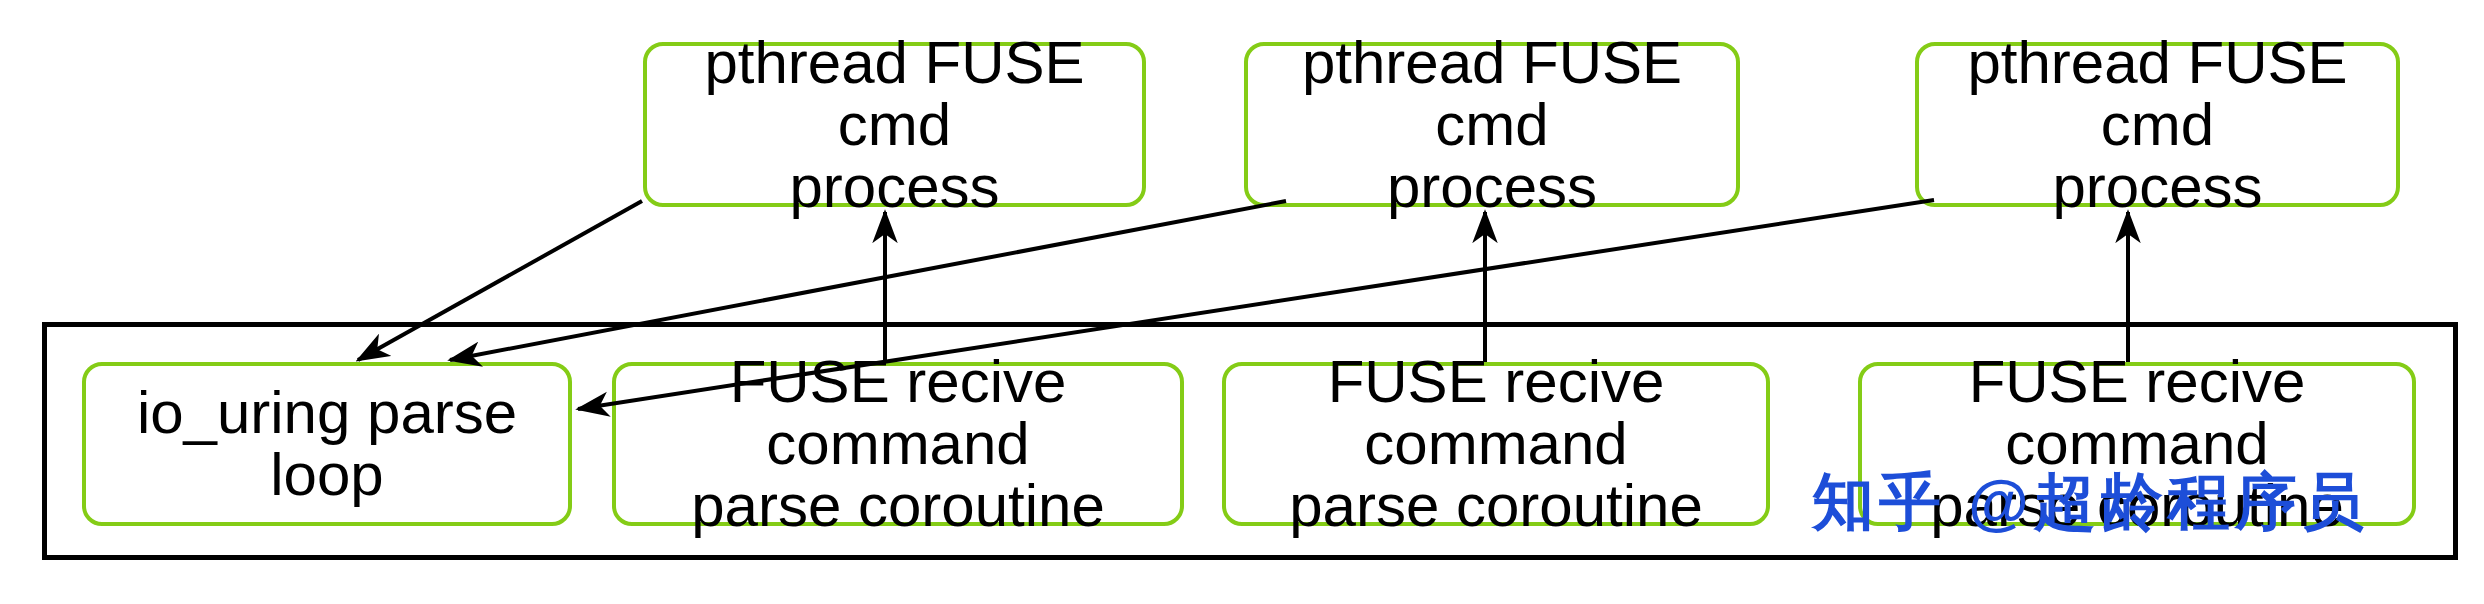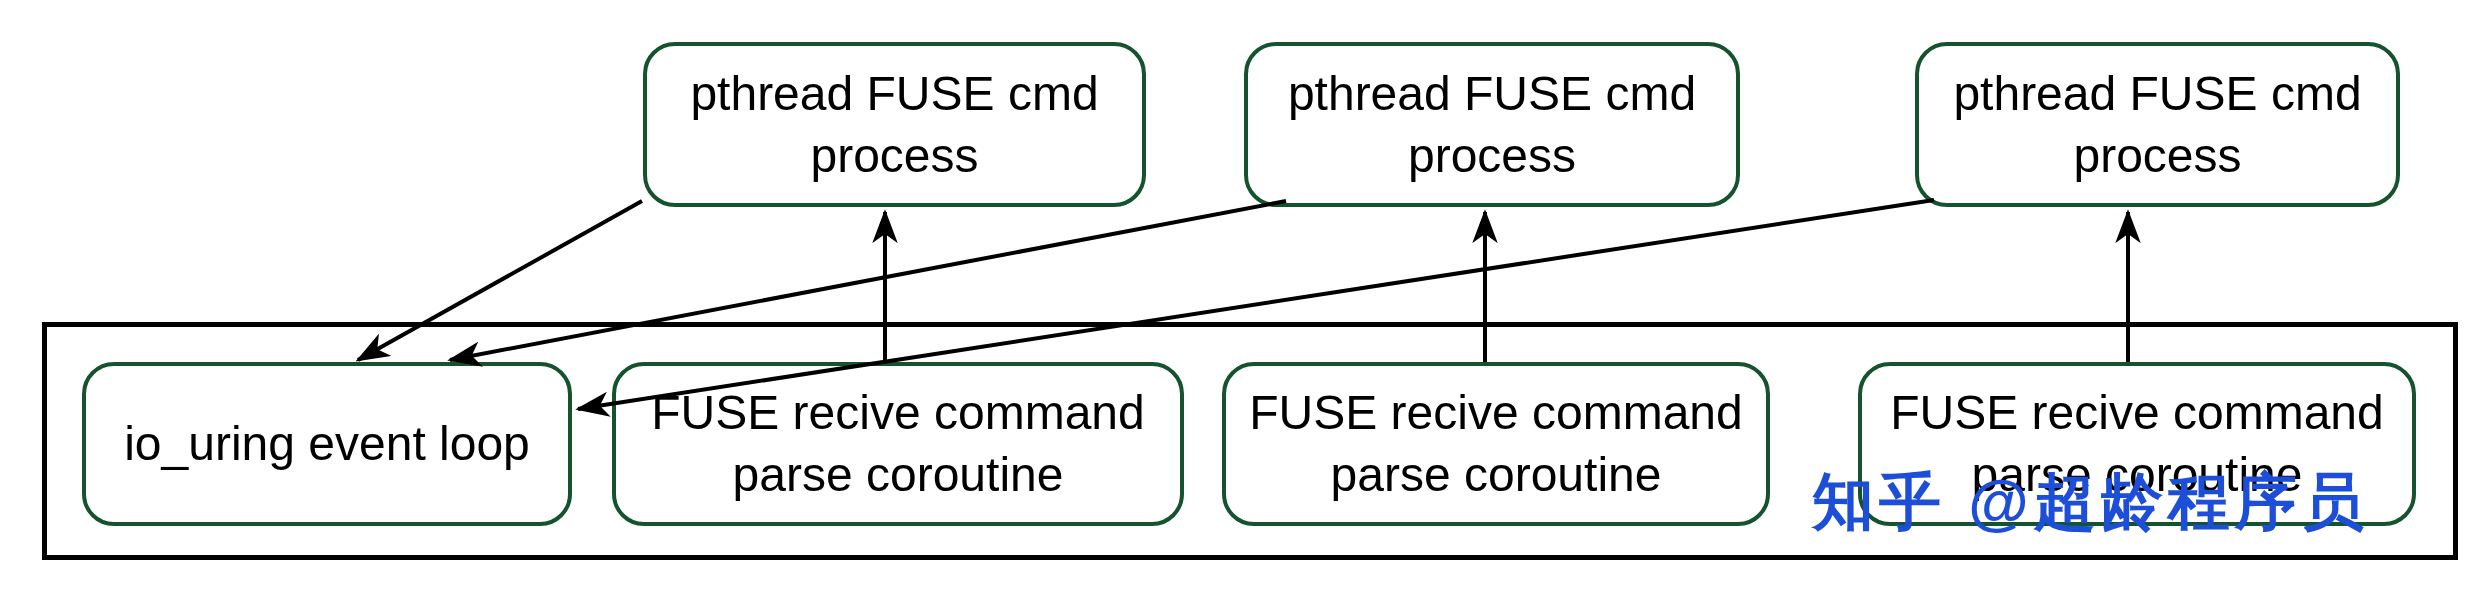--- a/index.html
+++ b/index.html
@@ -13,28 +13,28 @@
     height: 604px;
     background: #ffffff;
     overflow: hidden;
     font-family: "Liberation Sans", "DejaVu Sans", sans-serif;
     color: #000000;
   }
   .node {
     position: absolute;
     box-sizing: border-box;
     background: #ffffff;
-    border: 4px solid #14532d;
-    border-radius: 32px;
+    border: 4px solid #84cc16;
+    border-radius: 20px;
     display: flex;
     flex-direction: column;
     align-items: center;
     justify-content: center;
     text-align: center;
-    font-size: 48px;
+    font-size: 60px;
     line-height: 62px;
     z-index: 2;
   }
   .outer-container {
     position: absolute;
     box-sizing: border-box;
     background: #ffffff;
     border: 5px solid #000000;
     z-index: 1;
   }
@@ -79,21 +79,21 @@
     <span>pthread FUSE cmd</span>
     <span>process</span>
   </div>
 
   <div class="node" style="left:1915px; top:42px; width:485px; height:165px;">
     <span>pthread FUSE cmd</span>
     <span>process</span>
   </div>
 
   <div class="node" style="left:82px; top:362px; width:490px; height:164px;">
-    <span>io_uring event loop</span>
+    <span>io_uring parse loop</span>
   </div>
 
   <div class="node" style="left:612px; top:362px; width:572px; height:164px;">
     <span>FUSE recive command</span>
     <span>parse coroutine</span>
   </div>
 
   <div class="node" style="left:1222px; top:362px; width:548px; height:164px;">
     <span>FUSE recive command</span>
     <span>parse coroutine</span>

